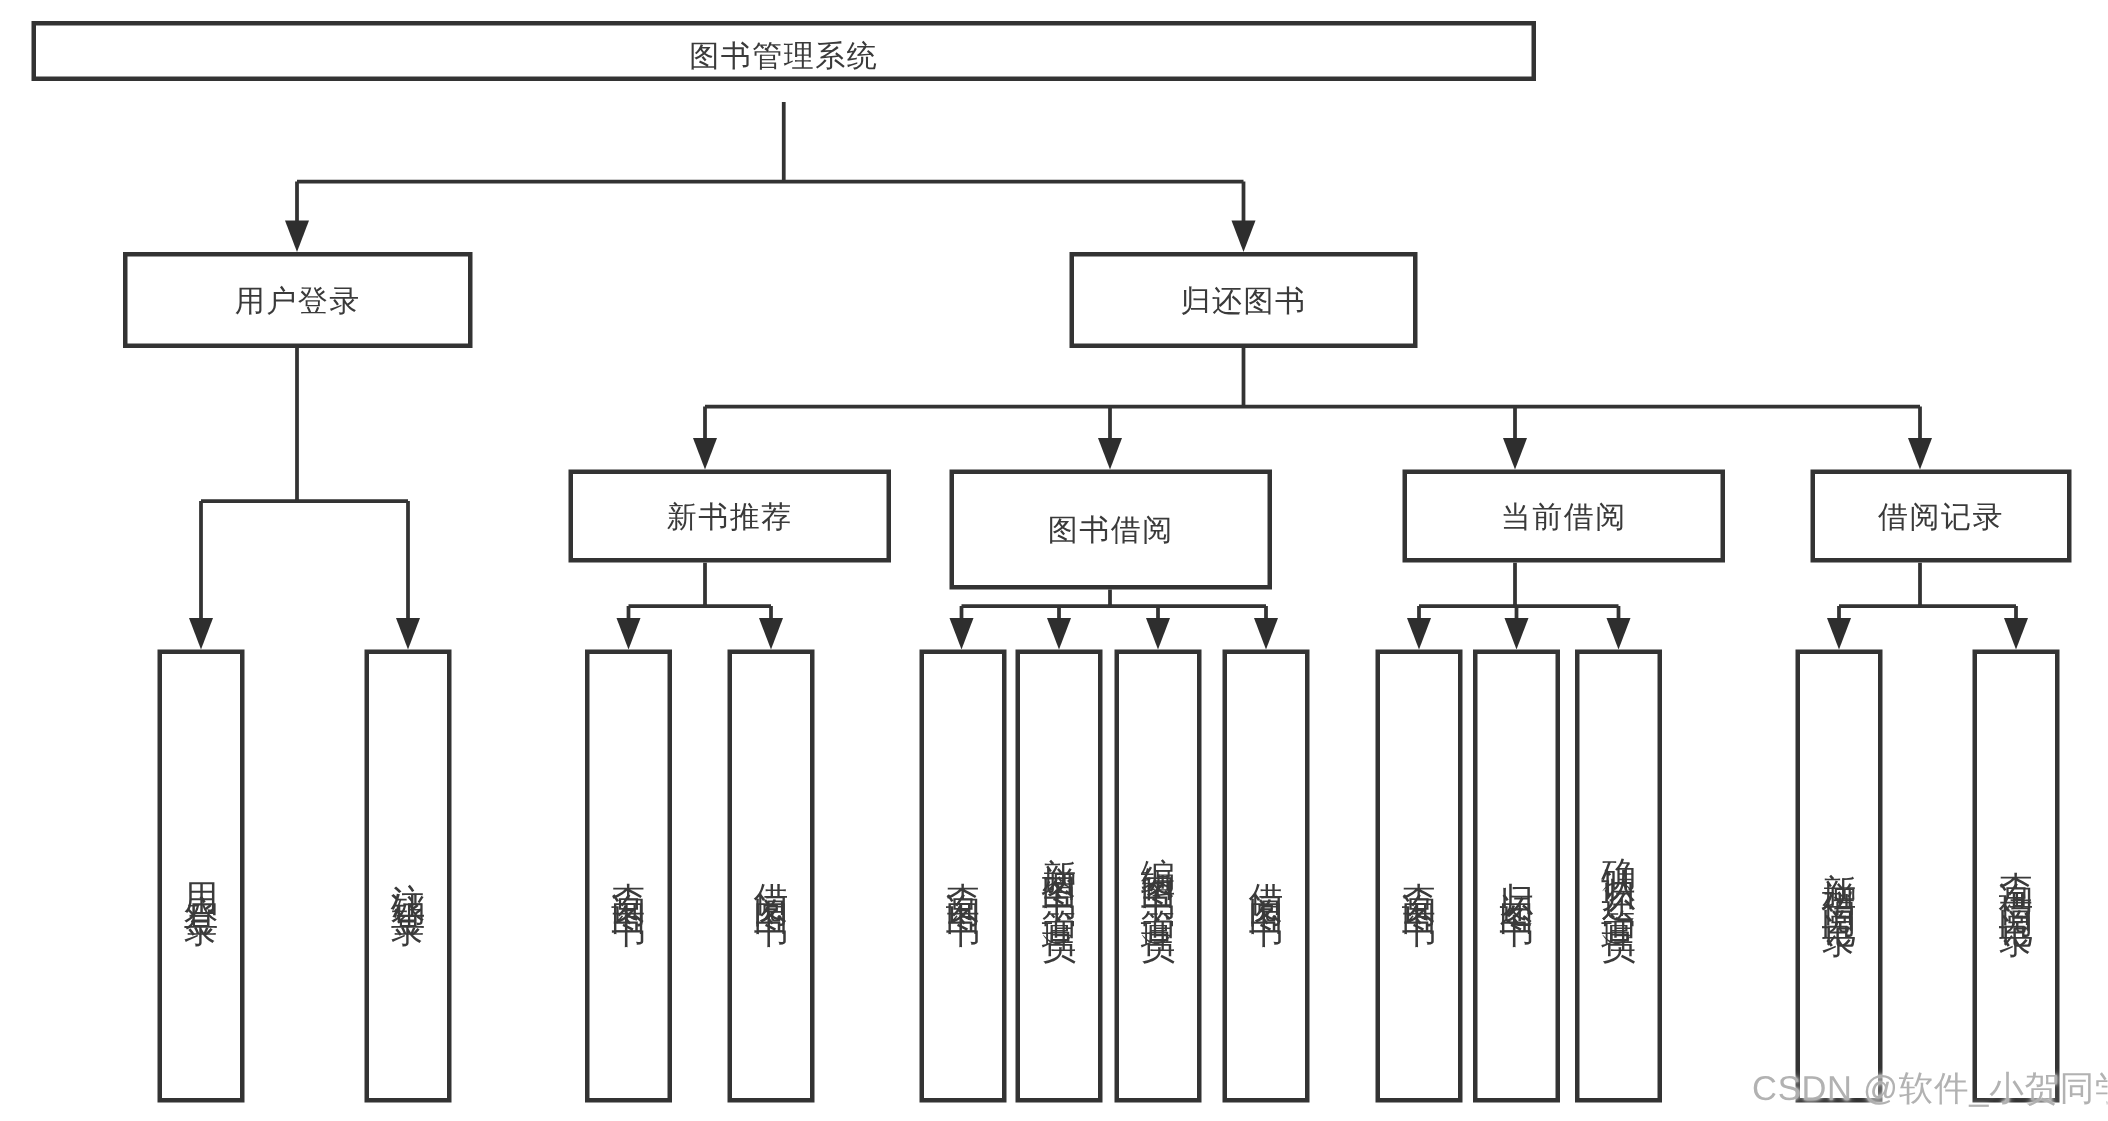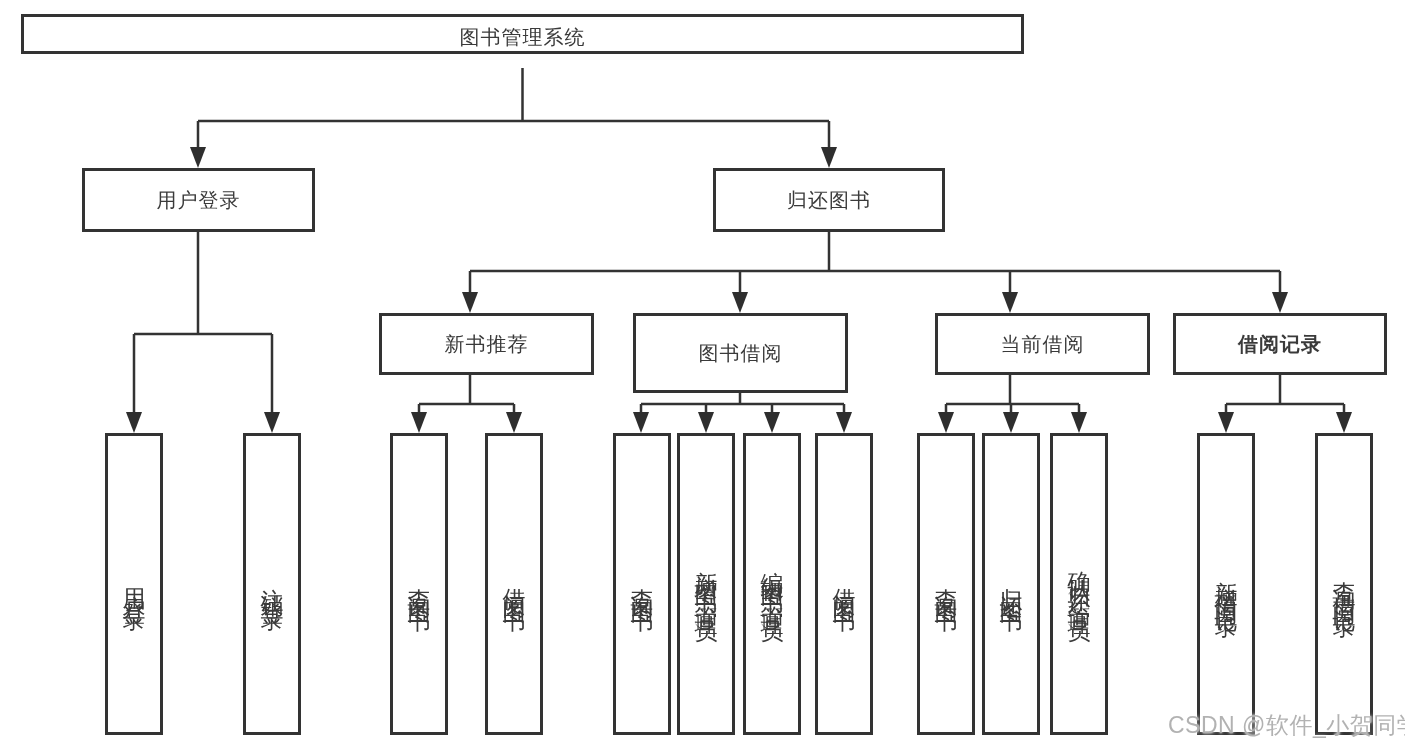--- a/index.html
+++ b/index.html
@@ -108,21 +108,21 @@
 
   <div class="node h" style="left:379px; top:313px; width:215px; height:62px;">
     <span>新书推荐</span>
   </div>
   <div class="node h" style="left:633px; top:313px; width:215px; height:80px;">
     <span>图书借阅</span>
   </div>
   <div class="node h" style="left:903px; top:313px; width:215px; height:62px;margin-left:32px;">
     <span>当前借阅</span>
   </div>
-  <div class="node h" style="left:1173px; top:313px; width:214px; height:62px;font-weight:bold;">
+  <div class="node h" style="left:1207px; top:313px; width:174px; height:62px;">
     <span>借阅记录</span>
   </div>
 
   <div class="node v" style="left:105px; top:433px; width:58px; height:302px;">
     <span>用户登录</span>
   </div>
   <div class="node v" style="left:243px; top:433px; width:58px; height:302px;">
     <span>注销登录</span>
   </div>
 

